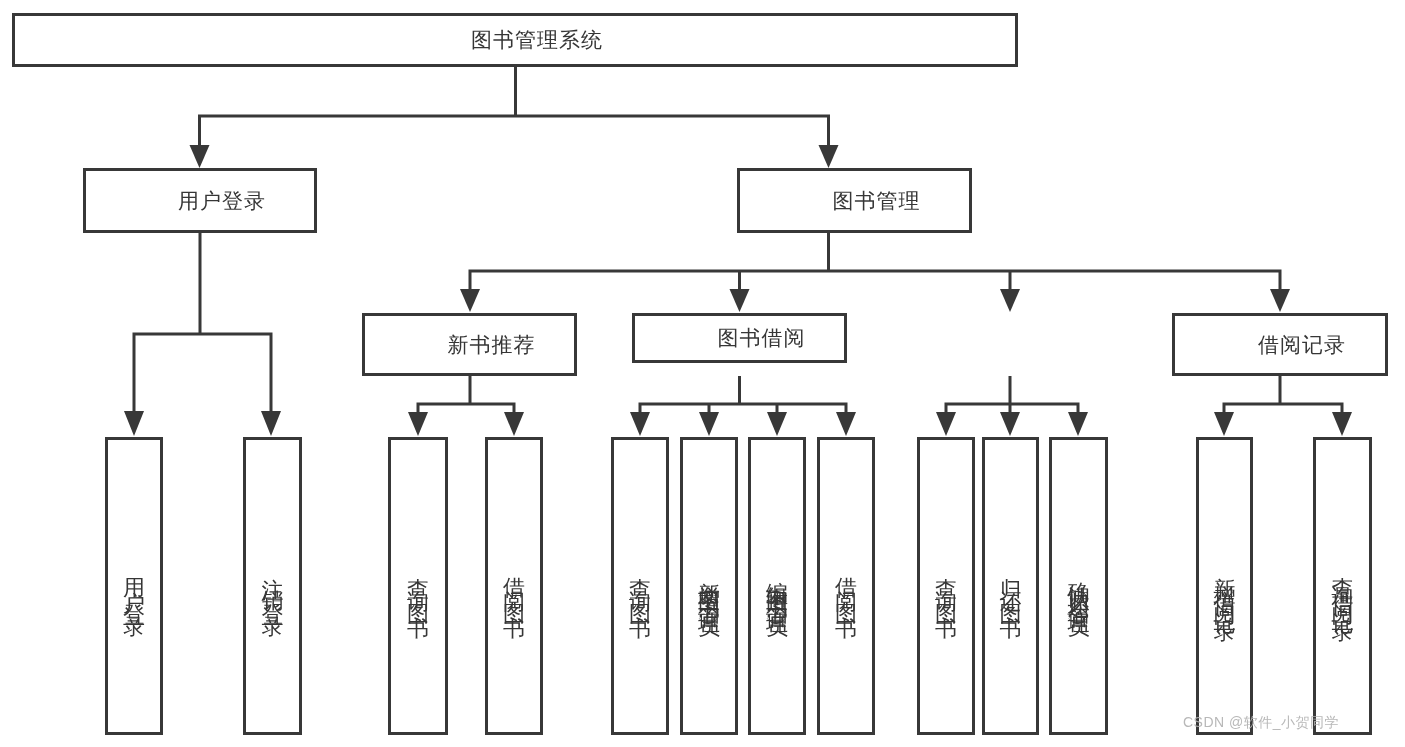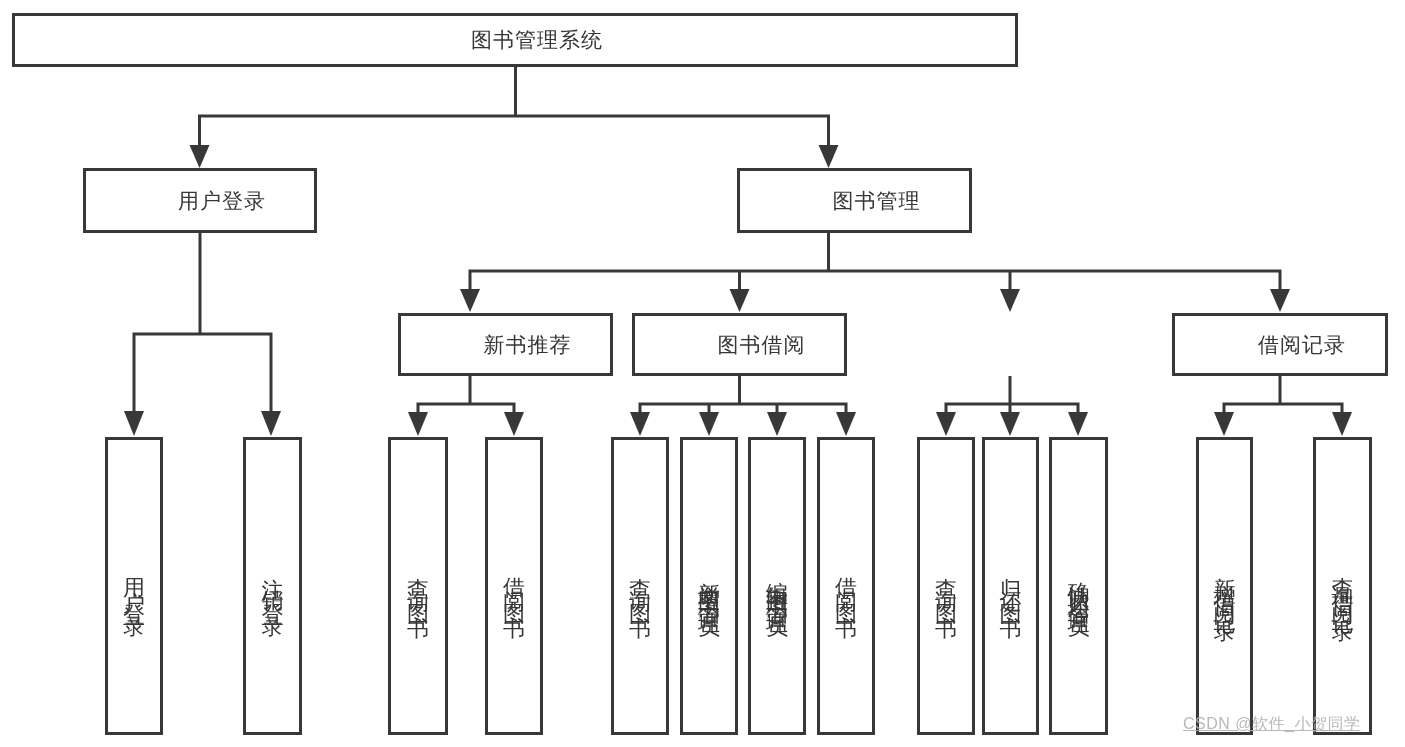--- a/index.html
+++ b/index.html
@@ -50,27 +50,26 @@
     text-orientation: mixed;
     line-height: 1;
   }
   .sp4 { letter-spacing: 13px; }
   .sp6 { letter-spacing: 9px; }
   .sp9 { letter-spacing: 5px; }
   .watermark {
     position: absolute;
     left: 1183px;
     top: 714px;
-    font-size: 16px;
+    font-size: 14px;
     color: #b2b2b2;
     opacity: 0.92;
     white-space: nowrap;
     z-index: 5;
     letter-spacing: 0.5px;
-    text-decoration: underline;
   }
 </style>
 </head>
 <body>
 
 <div class="canvas">
 
   <svg class="connectors" width="1405" height="747" viewBox="0 0 1405 747">
     <g stroke="#383838" stroke-width="3" fill="none">
 
@@ -113,22 +112,22 @@
       <polygon points="1214,412 1234,412 1224,436"></polygon>
       <polygon points="1332,412 1352,412 1342,436"></polygon>
     </g>
   </svg>
 
   <div class="box hbox root">图书管理系统</div>
 
   <div class="box hbox" style="left:83px; top:168px; width:234px; height:65px;">用户登录</div>
   <div class="box hbox" style="left:737px; top:168px; width:235px; height:65px;">图书管理</div>
 
-  <div class="box hbox" style="left:362px; top:313px; width:215px; height:63px;margin-left:36px;">新书推荐</div>
-  <div class="box hbox" style="left:632px; top:313px; width:215px; height:63px;">图书借阅</div>
+  <div class="box hbox" style="left:362px; top:313px; width:215px; height:63px;">新书推荐</div>
+  <div class="box hbox" style="left:632px; top:313px; width:215px; height:50px;">图书借阅</div>
   <div class="box hbox" style="left:1172px; top:313px; width:216px; height:63px;">借阅记录</div>
 
   <div class="box leaf sp4" style="left:105px; width:58px;">用户登录</div>
   <div class="box leaf sp4" style="left:243px; width:59px;">注销登录</div>
 
   <div class="box leaf sp4" style="left:388px; width:60px;">查询图书</div>
   <div class="box leaf sp4" style="left:485px; width:58px;">借阅图书</div>
 
   <div class="box leaf sp4" style="left:611px; width:58px;">查询图书</div>
   <div class="box leaf sp9" style="left:680px; width:58px;">新增图书（管理员）</div>

